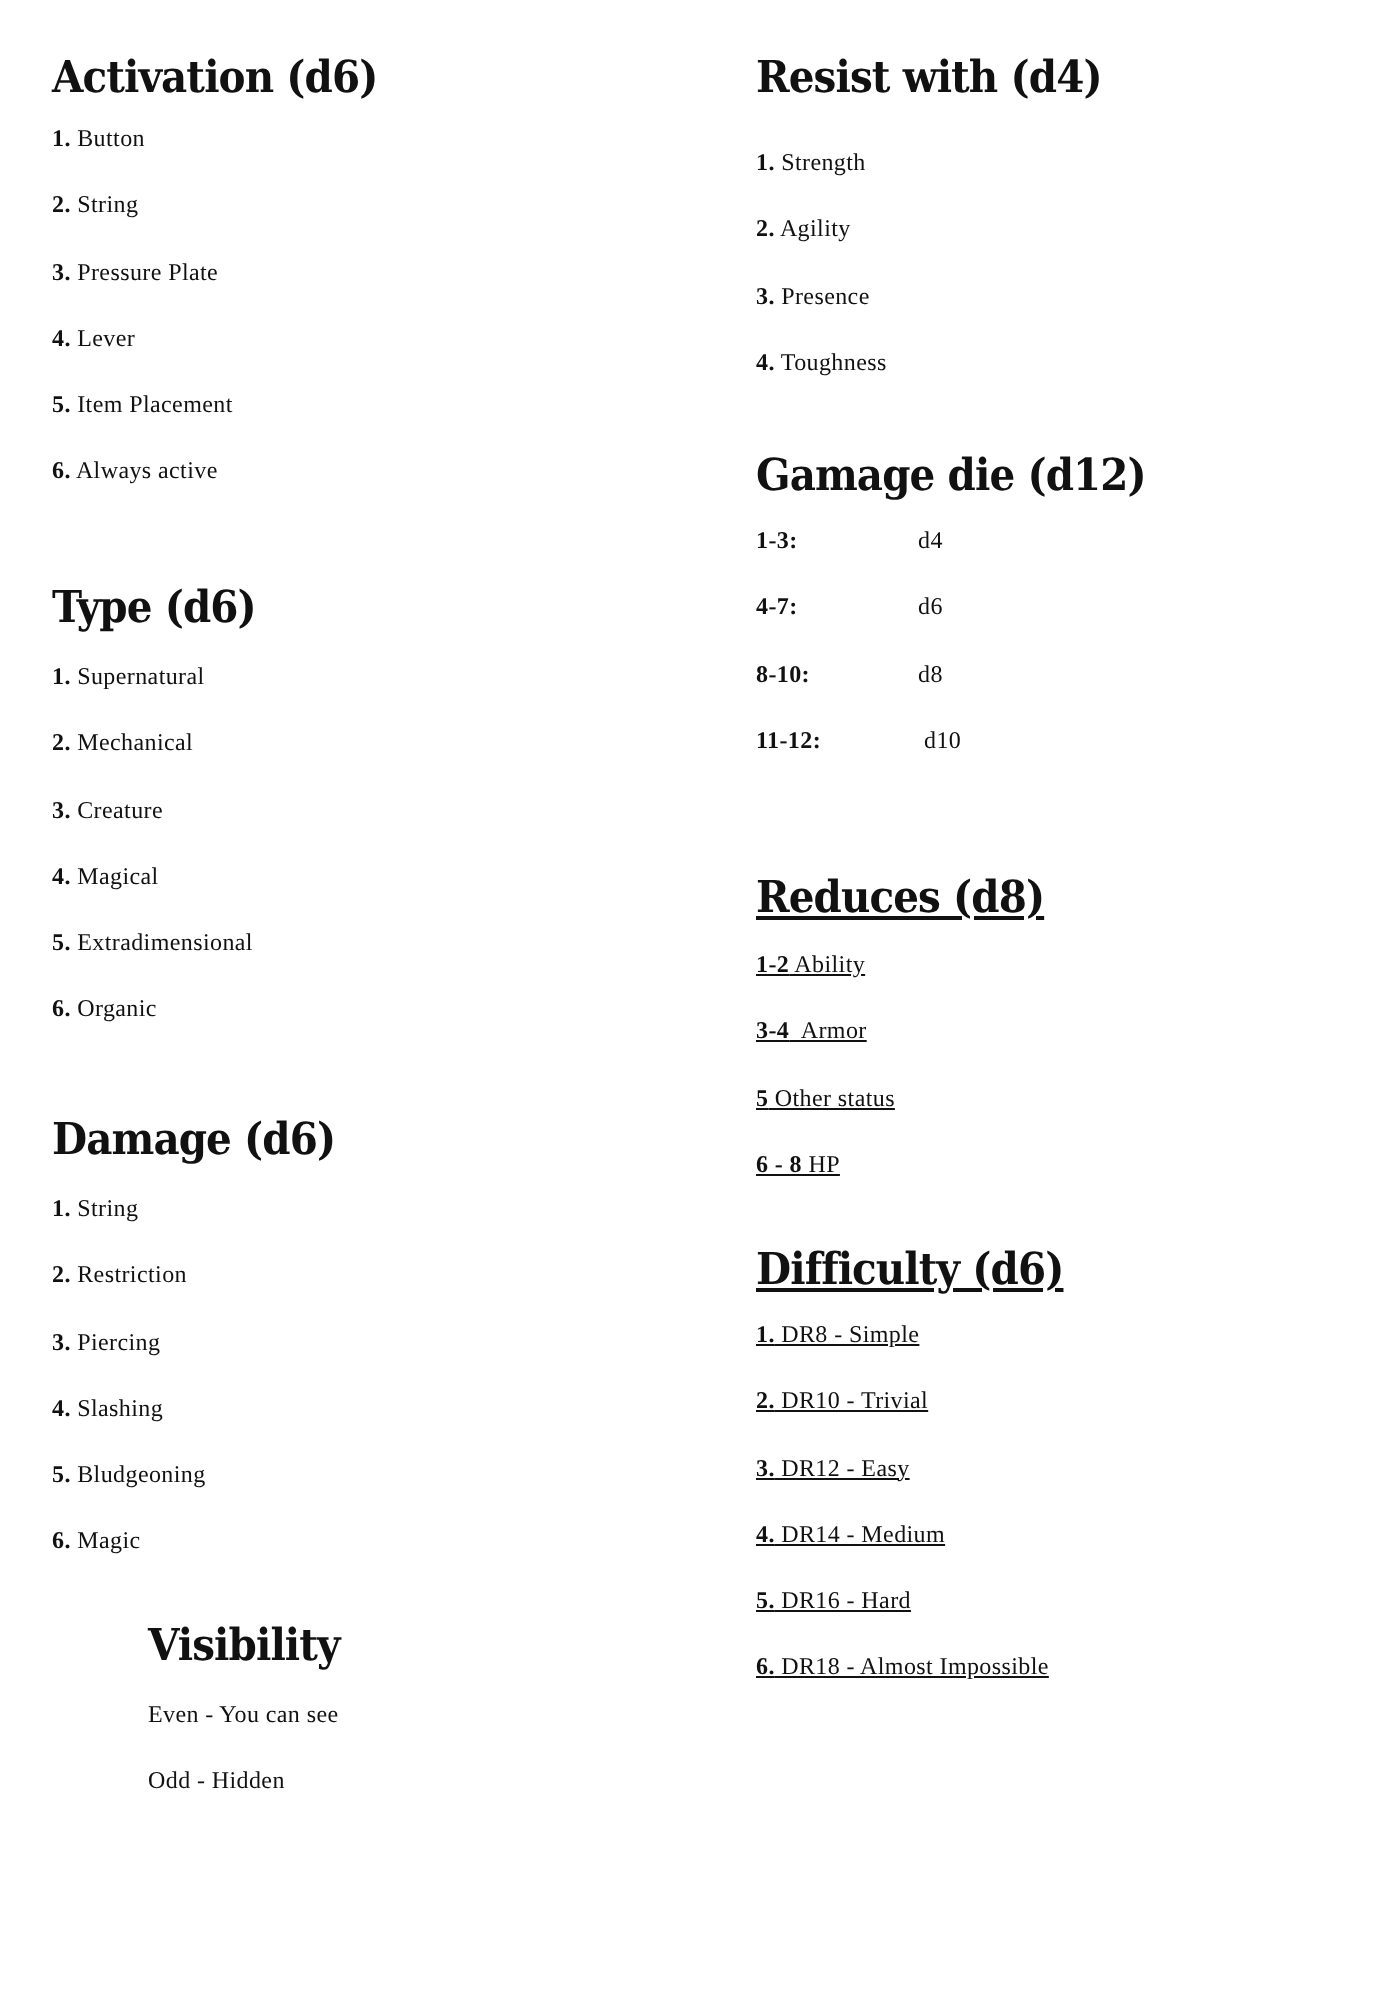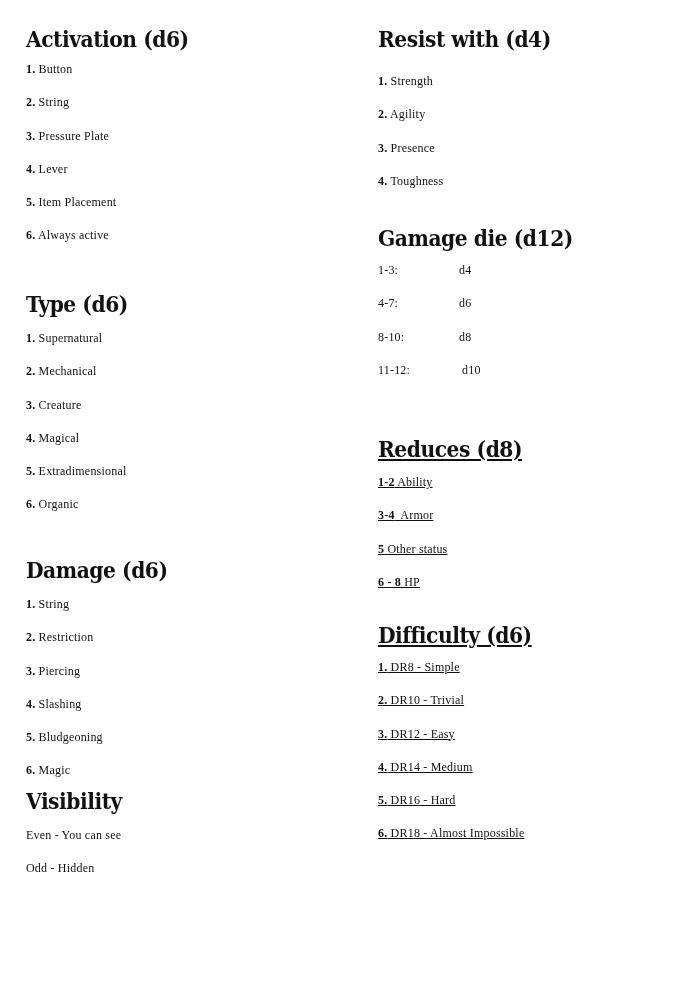--- a/index.html
+++ b/index.html
@@ -25,21 +25,21 @@
     white-space: nowrap;
   }
   .row {
     font-size: 12px;
     line-height: 33.3px;
     height: 33.3px;
     white-space: nowrap;
     letter-spacing: 0.2px;
   }
   .num { font-weight: bold; }
-  .range { font-weight: normal; display: inline-block; }
+  .range { font-weight: bold; display: inline-block; }
   .gd .range { width: 81px; }
 </style>
 </head>
 <body>
 
 <div class="col col-left">
 
   <div class="section" style="top:26px;">
     <h2 class="heading">Activation (d6)</h2>
     <div class="list" style="margin-top:1px;">
@@ -69,21 +69,21 @@
     <div class="list" style="margin-top:5px;">
       <div class="row"><span class="num">1.</span><span> String</span></div>
       <div class="row"><span class="num">2.</span><span> Restriction</span></div>
       <div class="row"><span class="num">3.</span><span> Piercing</span></div>
       <div class="row"><span class="num">4.</span><span> Slashing</span></div>
       <div class="row"><span class="num">5.</span><span> Bludgeoning</span></div>
       <div class="row"><span class="num">6.</span><span> Magic</span></div>
     </div>
   </div>
 
-  <div class="section" style="top:788px;">
+  <div class="section" style="top:810px;margin-left:48px;">
     <h2 class="heading">Visibility</h2>
     <div class="list" style="margin-top:5px;">
       <div class="row">Even - You can see</div>
       <div class="row">Odd - Hidden</div>
     </div>
   </div>
 
 </div>
 
 <div class="col col-right">

